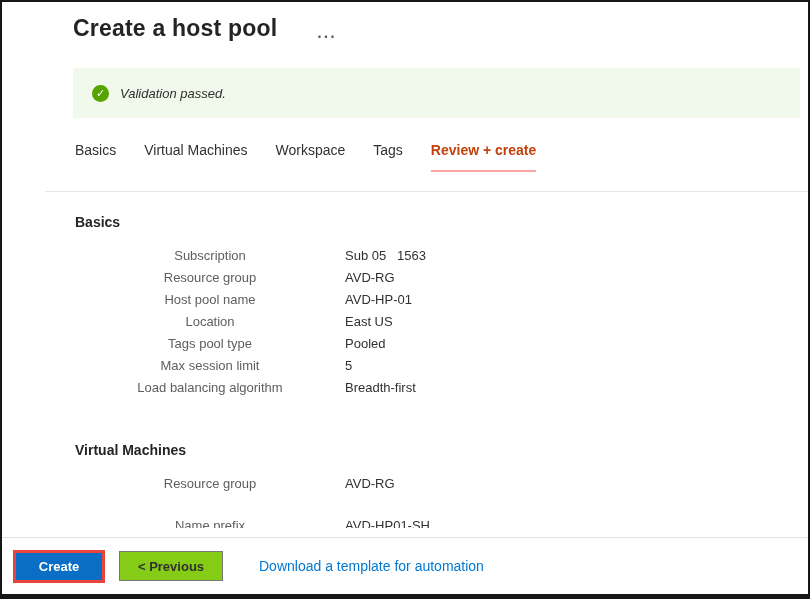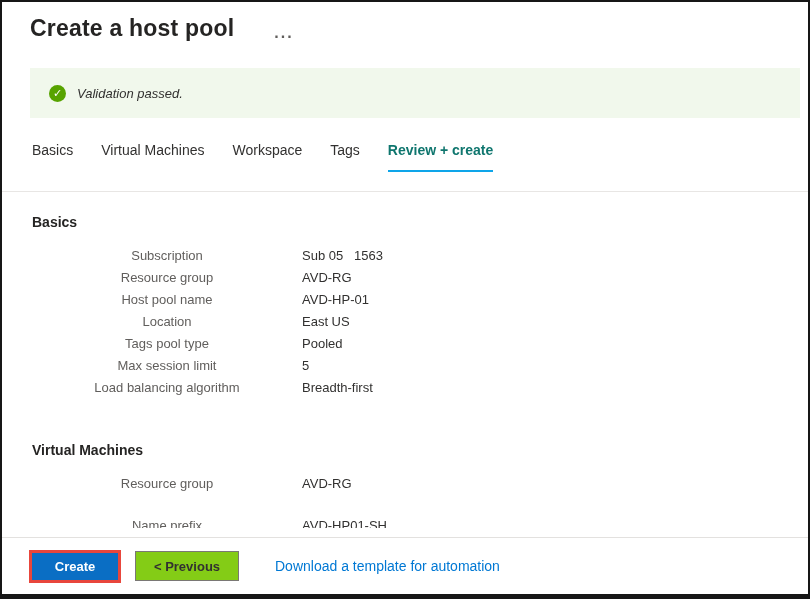--- a/index.html
+++ b/index.html
@@ -14,20 +14,21 @@
     border: 2px solid #161616;
     border-bottom-width: 5px;
     background: #ffffff;
     display: flex; flex-direction: column;
     overflow: hidden;
   }
   .content {
     height: 535px;
     overflow: hidden;
     position: relative;
+    padding-left: 43px;
   }
   .page-header {
     padding: 13px 28px 0 28px;
     display: flex; align-items: center;
   }
   .page-title {
     font-size: 23px;
     font-weight: bold;
     color: #252423;
     letter-spacing: 0.2px;
@@ -74,22 +75,22 @@
     font-size: 14px;
     color: #323130;
     margin-right: 28px;
     padding-bottom: 12px;
     border-bottom: 2px solid transparent;
     cursor: pointer;
     white-space: nowrap;
   }
   .tab.active {
     font-weight: bold;
-    color: #0f766e;
-    border-bottom: 2px solid #0ea5e9;
+    color: #c2410c;
+    border-bottom: 2px solid #fca5a5;
   }
   .tabs-divider {
     margin-top: 19px;
     border: none;
     border-top: 1px solid #e8e6e4;
     width: 100%;
   }
   .section-title {
     margin: 22px 0 0 30px;
     font-size: 14px;
@@ -114,21 +115,21 @@
   .kv-value {
     color: #323130;
     white-space: pre;
   }
   .footer {
     height: 57px;
     border-top: 1px solid #e3e1df;
     background: #ffffff;
     display: flex;
     align-items: center;
-    padding-left: 30px;
+    padding-left: 14px;
     flex: 0 0 auto;
     margin-top: 9px;
   }
   .create-btn {
     background: #0a6ec4;
     color: #ffffff;
     border: 1px solid #0a6ec4;
     outline: 3px solid #e8463c; 
     font-family: inherit;
     font-size: 13px;

